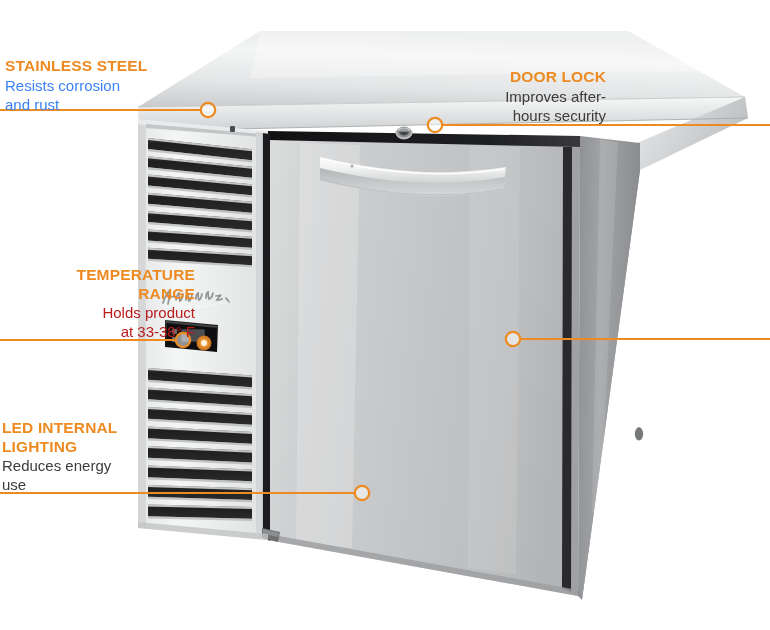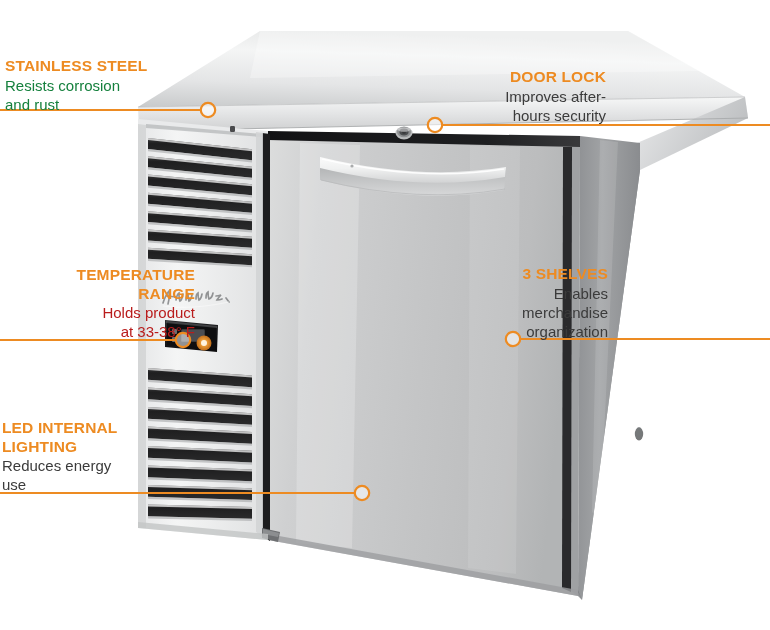--- a/index.html
+++ b/index.html
@@ -296,21 +296,21 @@
         <circle cx="362" cy="493" r="7.2" fill="#ffffff" fill-opacity="0.55" stroke="#ED8B22" stroke-width="2.2"></circle>
         <line x1="770" y1="125" x2="443" y2="125" stroke="#ED8B22" stroke-width="1.8"></line>
         <circle cx="435" cy="125" r="7.2" fill="#ffffff" fill-opacity="0.55" stroke="#ED8B22" stroke-width="2.2"></circle>
         <line x1="770" y1="339" x2="521" y2="339" stroke="#ED8B22" stroke-width="1.8"></line>
         <circle cx="513" cy="339" r="7.2" fill="#ffffff" fill-opacity="0.55" stroke="#ED8B22" stroke-width="2.2"></circle>
       </g>
   </svg>
 
   <div class="callout left" id="co-stainless">
     <div class="c-title" style="color: rgb(237, 139, 34);">STAINLESS STEEL</div>
-    <div class="c-desc" style="color: #15803d;">Resists corrosion
+    <div class="c-desc" style="color: #3b82f6;">Resists corrosion
 and rust</div>
   </div>
 
   <div class="callout left" id="co-temperature">
     <div class="c-title" style="color: rgb(237, 139, 34);">TEMPERATURE
 RANGE</div>
     <div class="c-desc" style="color: #b91c1c;">Holds product
 at 33-38° F</div>
   </div>
 
@@ -320,20 +320,14 @@
     <div class="c-desc" style="color: rgb(59, 59, 59);">Reduces energy
 use</div>
   </div>
 
   <div class="callout right" id="co-doorlock">
     <div class="c-title" style="color: rgb(237, 139, 34);">DOOR LOCK</div>
     <div class="c-desc" style="color: rgb(59, 59, 59);">Improves after-
 hours security</div>
   </div>
 
-  <div class="callout right" id="co-shelves">
-    <div class="c-title" style="color: rgb(237, 139, 34);">3 SHELVES</div>
-    <div class="c-desc" style="color: rgb(59, 59, 59);">Enables
-merchandise
-organization</div>
-  </div>
 
 </div>
 
 </body></html>

